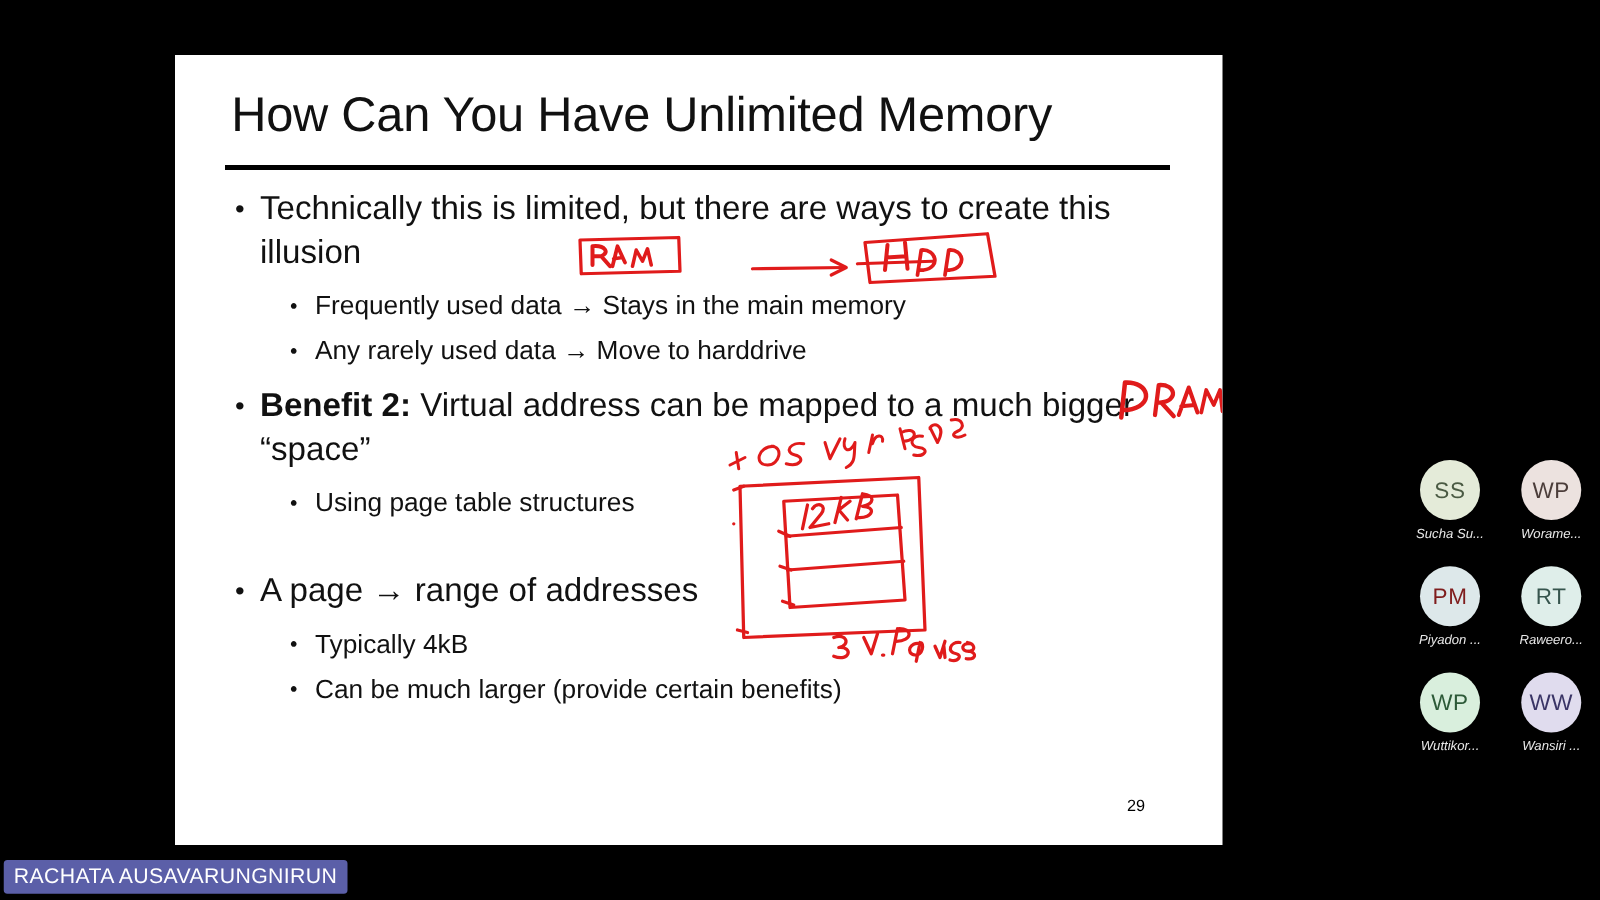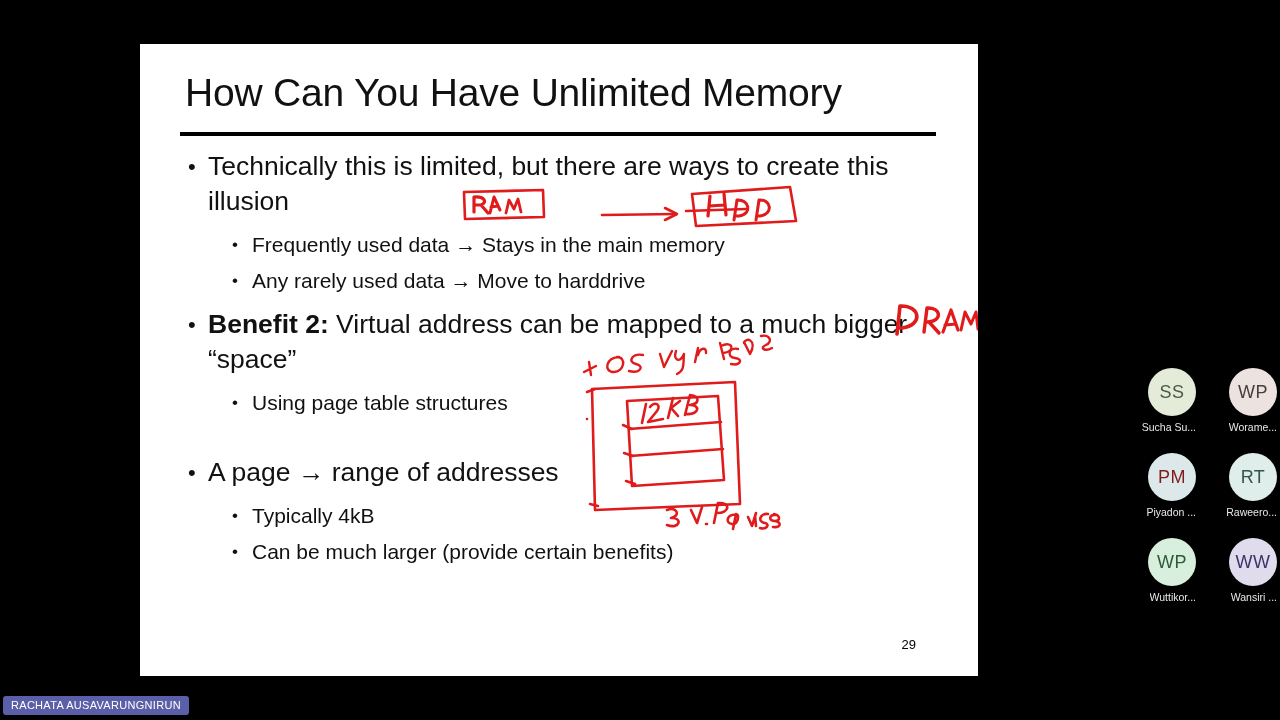--- a/index.html
+++ b/index.html
@@ -225,51 +225,52 @@
     width: 156px;
     display: grid;
     grid-template-columns: 1fr 1fr;
     grid-row-gap: 20px;
     grid-column-gap: 6px;
   }
   .participant {
     width: 72px;
     display: flex;
     flex-direction: column;
-    align-items: flex-end;
+    align-items: center;
   }
   .avatar {
     width: 48px;
     height: 48px;
     border-radius: 50%;
     display: flex;
     align-items: center;
     justify-content: center;
     font-size: 18px;
     font-weight: 500;
     letter-spacing: 0.5px;
   }
   .pname {
     margin-top: 5px;
     font-size: 10.5px;
     color: #e8e8e8;
     white-space: nowrap;
     overflow: hidden;
     max-width: 74px;
     text-align: center;
+    font-style: italic;
   }
 
   
   #bottom-name {
     position: absolute;
     left: 3px;
     bottom: 5px;
     background: #5b5fa8;
     color: #ffffff;
-    font-size: 11px;
+    font-size: 17px;
     letter-spacing: 0.3px;
     padding: 3px 8px 4px 8px;
     border-radius: 3px;
     white-space: nowrap;
     text-align: center;
   }
 </style>
 </head>
 <body>
 

